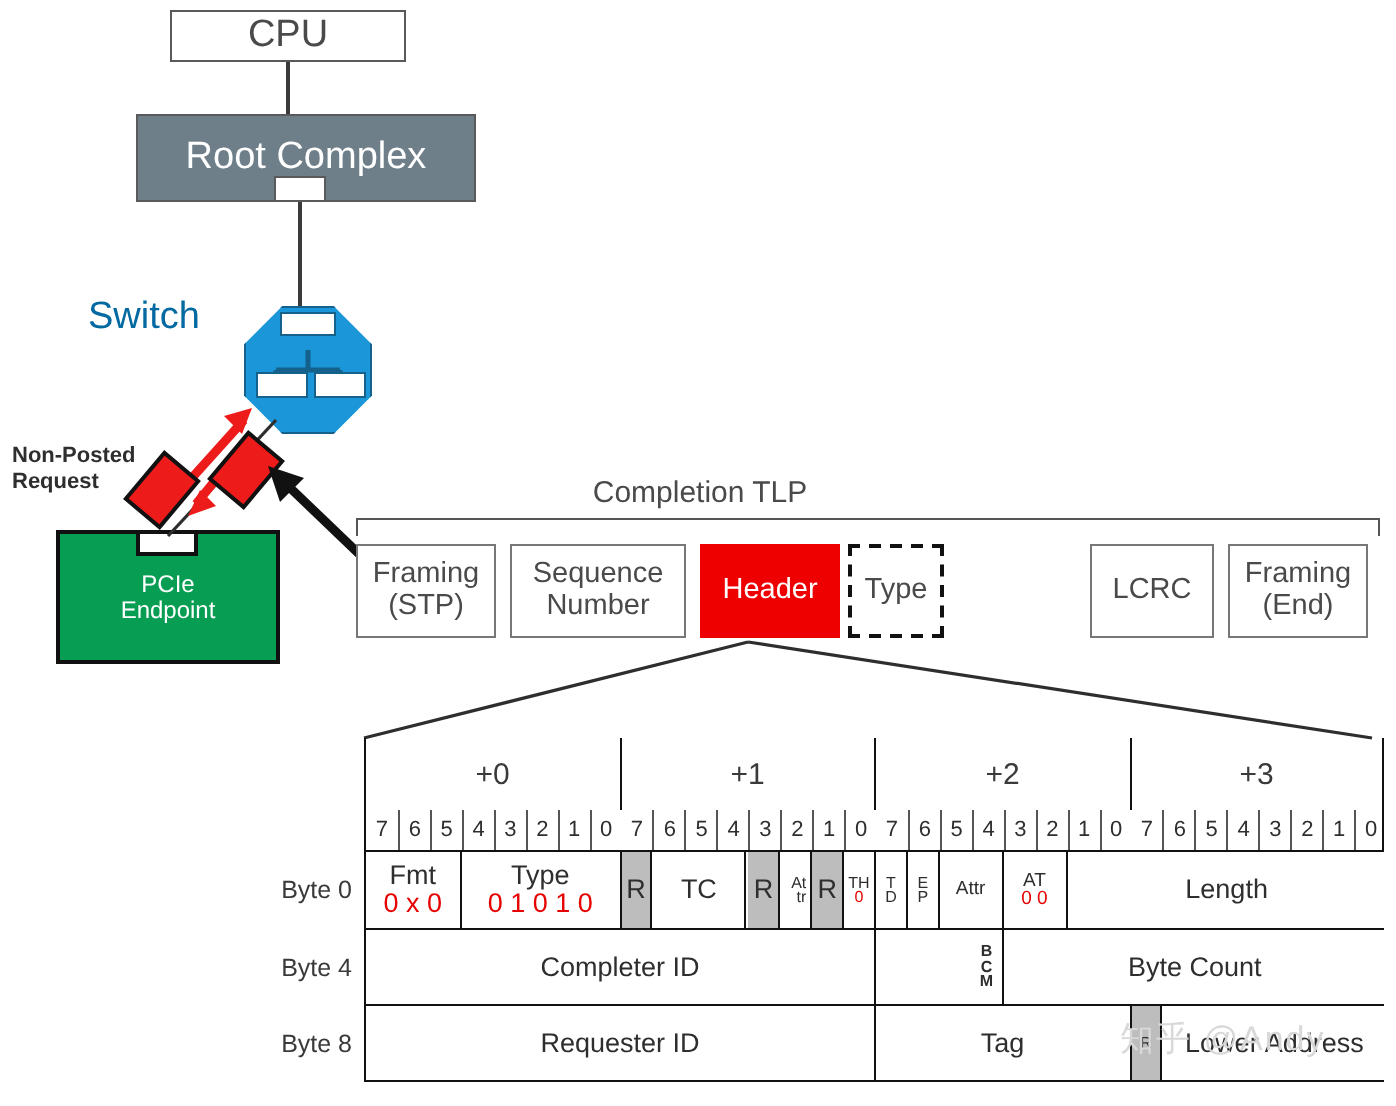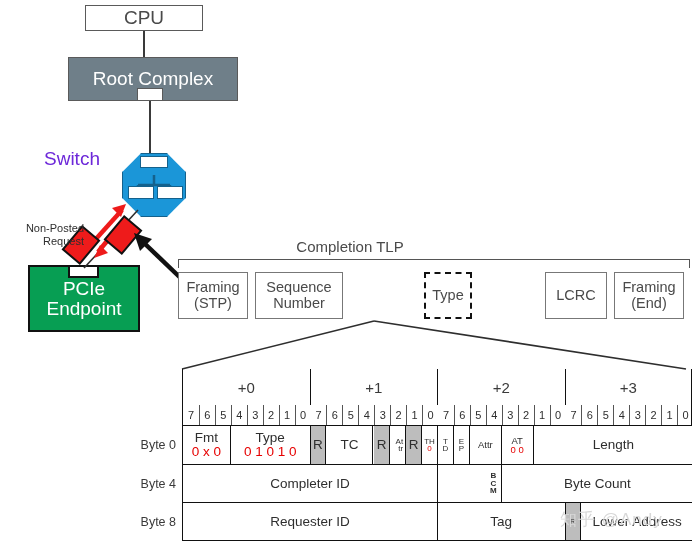--- a/index.html
+++ b/index.html
@@ -24,41 +24,41 @@
   #cpu-rc-link{ left:143px; top:31px; width:2px; height:26px; background:#3a3a3a; }
   #rc-box{
     left:68px; top:57px; width:170px; height:44px;
     border:1.5px solid #5a5a5a; background:#6f7f89;
     display:flex; align-items:center; justify-content:center;
     font-size:19px; color:#ffffff;
   }
   #rc-port{ left:137px; top:88px; width:26px; height:13px; background:#fff; border:1.5px solid #5a5a5a; }
   #rc-sw-link{ left:149px; top:101px; width:2px; height:52px; background:#3a3a3a; }
 
-  #switch-label{ left:44px; top:148px; font-size:19px; color:#6d28d9; }
+  #switch-label{ left:44px; top:148px; font-size:19px; color:#0369a1; }
   #switch-oct{
     left:122px; top:153px; width:64px; height:64px;
     background:#1b96d8; border:1.5px solid #14618c;
     clip-path: polygon(30% 0,70% 0,100% 30%,100% 70%,70% 100%,30% 100%,0 70%,0 30%);
   }
   #sw-port-up{ left:140px; top:156px; width:28px; height:12px; background:#fff; border:1.5px solid #14618c; }
   #sw-port-l { left:128px; top:186px; width:26px; height:13px; background:#fff; border:1.5px solid #14618c; }
   #sw-port-r { left:157px; top:186px; width:26px; height:13px; background:#fff; border:1.5px solid #14618c; }
 
   #ep-box{
     left:28px; top:265px; width:112px; height:67px;
     border:2px solid #111; background:#079e53;
     display:flex; flex-direction:column; align-items:center; justify-content:center;
-    font-size:19px; color:#ffffff; line-height:1.05;
+    font-size:12px; color:#ffffff; line-height:1.05;
   }
   #ep-port{ left:68px; top:265px; width:31px; height:13px; background:#fff; border:2px solid #111; }
 
   #np-label{
-    left:6px; top:222px; width:78px; text-align:right;
-    font-size:11px; font-weight:normal; color:#2e2e2e; line-height:1.15;
+    left:6px; top:222px; width:78px; text-align:left;
+    font-size:11px; font-weight:bold; color:#2e2e2e; line-height:1.15;
   }
 
   
   #tlp-title{ left:350px; top:238px; font-size:15px; color:#4a4a4a; transform:translateX(-50%); }
   #tlp-bracket{
     left:178px; top:259px; width:512px; height:9px;
     border:1.5px solid #555; border-bottom:none;
   }
   #tlp-row{ left:178px; top:272px; width:512px; height:47px; }
   .tlp-cell{
@@ -185,20 +185,23 @@
 <div class="abs" id="tlp-title">Completion TLP</div>
 <div class="abs" id="tlp-bracket"></div>
 <div class="abs" id="tlp-row">
     <div class="tlp-cell" style="left: 0px; width: 70px;">
       <span>Framing</span>
       <span>(STP)</span>
     </div>
     <div class="tlp-cell" style="left: 77px; width: 88px;">
       <span>Sequence</span>
       <span>Number</span>
+    </div>
+    <div class="tlp-cell hdr" style="left: 172px; width: 70px;">
+      <span>Header</span>
     </div>
     <div class="tlp-cell dashed" style="left: 246px; width: 48px;">
       <span>Type</span>
     </div>
     <div class="tlp-cell" style="left: 367px; width: 62px;">
       <span>LCRC</span>
     </div>
     <div class="tlp-cell" style="left: 436px; width: 70px;">
       <span>Framing</span>
       <span>(End)</span>

